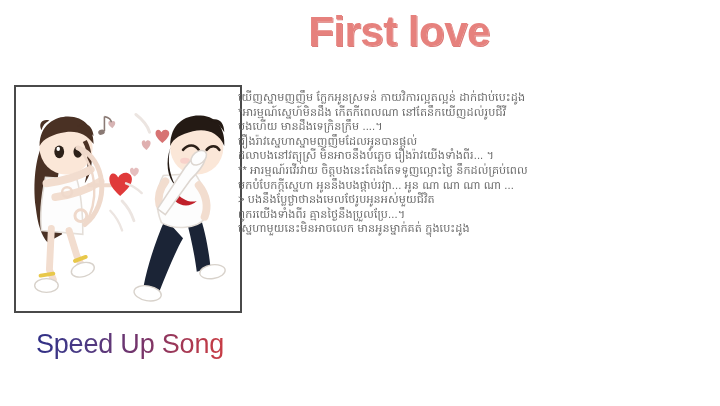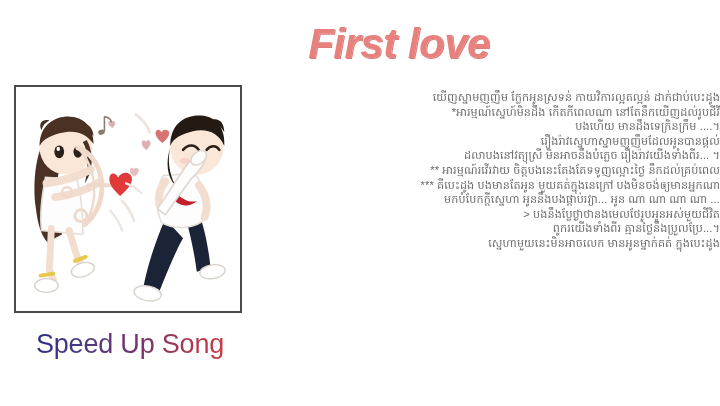--- a/index.html
+++ b/index.html
@@ -50,24 +50,23 @@
     background-clip: text;
     color: transparent;
     -webkit-text-fill-color: transparent;
     white-space: nowrap;
   }
 
   
   .title-block {
     position: absolute;
     left: 250px;
-    top: 22px;
+    top: 10px;
     width: 462px;
     text-align: right;
-    font-style: italic;
   }
   .song-title {
     font-size: 42px;
     font-weight: bold;
     color: #e6817d;
     letter-spacing: -0.5px;
     line-height: 1.05;
     margin: 0;
     text-shadow: 0 0 1px #ffffff, 1px 1px 0 #d96f6c;
     padding-right: 164px;
@@ -78,24 +77,24 @@
     font-weight: bold;
     color: #6f7fc4;
     letter-spacing: 0.2px;
     margin: 2px 0 0 0;
     text-shadow: 0 0 1px #ffffff;
     padding-right: 10px;
   }
 
   .lyrics {
     position: absolute;
-    left: 246px;
+    left: 238px;
     top: 90px;
     width: 474px;
-    text-align: right;
+    text-align: left;
     color: #6a6a6a;
     font-size: 11.2px;
     line-height: 14.6px;
     letter-spacing: 0.1px;
   }
   .lyrics .line {
     display: block;
     white-space: nowrap;
   }
 </style>
@@ -194,20 +193,19 @@
 
   <div class="speed-up-song">Speed Up Song</div>
 
   <div class="lyrics">
     <span class="line">យើញស្នាមញញឹម ក្លែកអូនស្រទន់ កាយវិការល្អតល្អន់ ដាក់ជាប់បេះដូង</span>
     <span class="line">*អារម្មណ៍ស្នេហ៍មិនដឹង កើតកីពេលណា នៅតែនឹកយើញដល់រូបជីវី</span>
     <span class="line">បងហើយ មានដឹងទេក្រិនក្រឹម ....។</span>
     <span class="line">រឿងរ៉ាវស្នេហាស្នាមញញឹមដែលអូនបានផ្តល់</span>
     <span class="line">ដលាបងនៅវត្យុស្រី មិនអាចនឹងបំភ្លេច រឿងរ៉ាវយើងទាំងពីរ... ។</span>
     <span class="line">** អារម្មណ៍រវើរវាយ ចិត្តបងនេះតែងតែទទូញល្អោះថ្ងៃ នឹកដល់គ្រប់ពេល</span>
-    <span class="line">*** គីបេះដូង បងមានតែអូន មួយគត់ក្នុងនេក្រៅ បងមិនចង់ឲ្យមានអ្នកណា</span>
     <span class="line">មកបំបែកក្តីស្នេហា អូននឹងបងផ្តាប់រវ្យា... អូន ណា ណា ណា ណា ...</span>
     <span class="line">&gt; បងនឹងប្លែថ្ងាថានងមេលថែរូបអូនអស់មួយជីវិត</span>
     <span class="line">ពូករយើងទាំងពីរ គ្មានថ្ងៃនឹងប្រួលប្រែ...។</span>
     <span class="line">ស្នេហាមួយនេះមិនអាចលេក មានអូនម្នាក់គត់ ក្នុងបេះដូង</span>
   </div>
 
 </div>
 
 </body></html>

